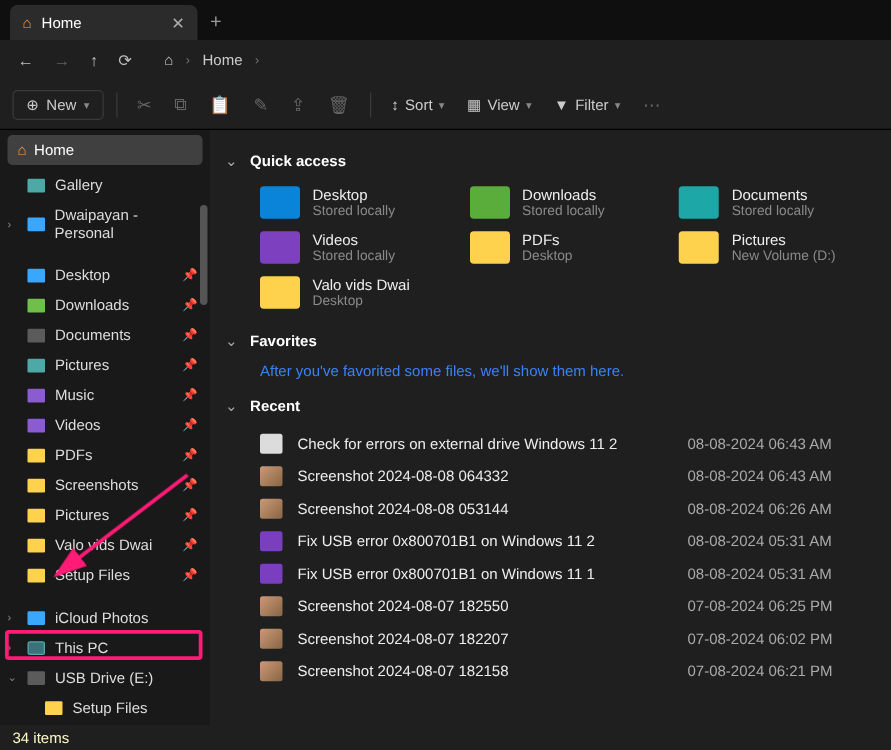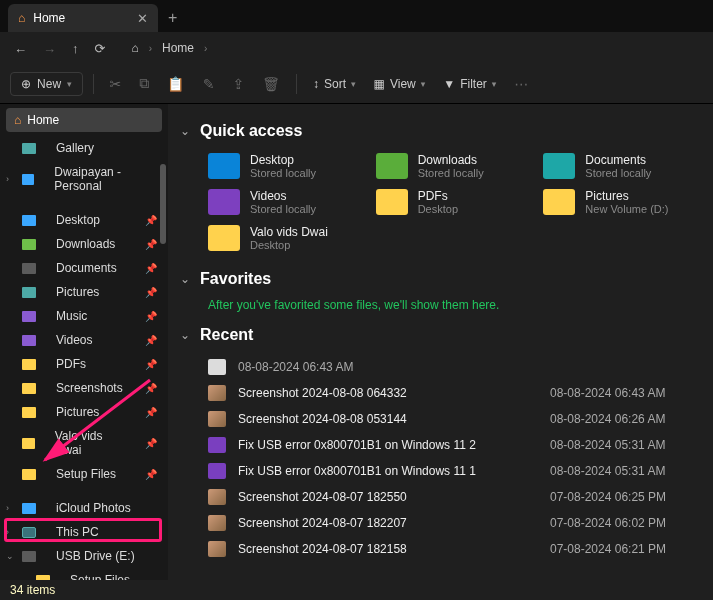--- a/index.html
+++ b/index.html
@@ -71,21 +71,21 @@
 
     
     .main-area { display: flex; height: calc(100% - 104px - 20px); }
 
     
     .sidebar { width: 168px; background: #191919; overflow-y: auto; position: relative; }
     .sidebar::-webkit-scrollbar { width: 8px; }
     .sidebar::-webkit-scrollbar-thumb { background: #444; border-radius: 4px; }
     .sidebar-scroll { position: absolute; right: 2px; top: 60px; width: 6px; height: 80px; background: #555; border-radius: 3px; }
     .sb-item {
-      display: flex; align-items: center; gap: 20px;
+      display: flex; align-items: center; gap: 8px;
       padding: 5px 10px 5px 22px; color: #ddd; font-size: 12px;
       position: relative;
     }
     .sb-item.indent { padding-left: 36px; }
     .sb-item .pin { margin-left: auto; color: #666; font-size: 10px; }
     .sb-item .exp { position: absolute; left: 6px; color: #888; font-size: 9px; }
     .sb-home { background: #404040; margin: 4px 6px; border-radius: 4px; padding: 5px 8px; display: flex; align-items:center; gap:6px; }
     .sb-spacer { height: 10px; }
     .folder-ico { width: 14px; height: 11px; display:inline-block; background:#ffd24d; border-radius:1px; position:relative; }
     .folder-ico.blue { background:#3aa7ff; }
@@ -103,32 +103,32 @@
 
     
     .arrow-overlay { position: absolute; pointer-events: none; }
 
     
     .content { flex: 1; overflow-y: auto; padding: 14px 12px 0 12px; }
     .content::-webkit-scrollbar { width: 10px; }
     .content::-webkit-scrollbar-thumb { background: #444; }
     .section-head { display: flex; align-items: center; gap: 10px; margin: 4px 0 10px 0; }
     .section-head .exp-icon { color: #aaa; }
-    .section-head .lbl { font-size: 16px; font-weight: 600; }
+    .section-head .lbl { font-size: 12px; font-weight: 600; }
     .qa-grid { display: grid; grid-template-columns: repeat(3, 1fr); gap: 4px 10px; padding-left: 28px; margin-bottom: 16px; }
     .qa-item { display: flex; align-items: center; gap: 10px; padding: 3px 0; }
     .qa-icon { width: 32px; height: 26px; border-radius: 3px; display:flex; align-items:center; justify-content:center; font-size:14px; color:#fff; }
     .qa-icon.blue { background:#0a84d8; }
     .qa-icon.green { background:#5aad3a; }
     .qa-icon.teal { background:#1ea7a7; }
     .qa-icon.purple { background:#7d40bf; }
     .qa-icon.yellow { background:#ffd24d; color:#aa7a00; }
     .qa-text .t1 { color:#eee; font-size: 12px; }
     .qa-text .t2 { color:#8a8a8a; font-size: 11px; }
-    .fav-empty { color:#22c55e; font-size: 12px; padding-left: 28px; margin-bottom: 14px; }
+    .fav-empty { color:#3b82f6; font-size: 12px; padding-left: 28px; margin-bottom: 14px; }
     .recent-row { display:flex; align-items:center; padding: 5px 0 5px 28px; gap: 12px; }
     .recent-row .fico { width: 18px; height: 16px; border-radius:2px; display:inline-block; }
     .fico.doc { background:#dcdcdc; }
     .fico.img { background:linear-gradient(135deg,#c97,#864);}
     .fico.vid { background:#7a3fbf; }
     .recent-row .name { flex: 0 0 300px; color:#eee; font-size:12px; overflow:hidden; text-overflow:ellipsis; white-space:nowrap;}
     .recent-row .date { color:#aaa; font-size:12px; }
 
     
     .statusbar { height: 20px; display:flex; align-items:center; padding: 0 10px; background:#1f1f1f; color:#fef9c3; font-size:12px; }
@@ -345,20 +345,21 @@
     </div>
     <div class="fav-empty">After you've favorited some files, we'll show them here.</div>
 
     <div class="section-head">
       <span class="exp-icon">⌄</span>
       <span class="lbl">Recent</span>
     </div>
     <div id="recent-list">
         <div class="recent-row">
           <span class="fico doc"></span>
+          <span class="name">Check for errors on external drive Windows 11 2</span>
           <span class="date">08-08-2024 06:43 AM</span>
         </div>
         <div class="recent-row">
           <span class="fico img"></span>
           <span class="name">Screenshot 2024-08-08 064332</span>
           <span class="date">08-08-2024 06:43 AM</span>
         </div>
         <div class="recent-row">
           <span class="fico img"></span>
           <span class="name">Screenshot 2024-08-08 053144</span>

